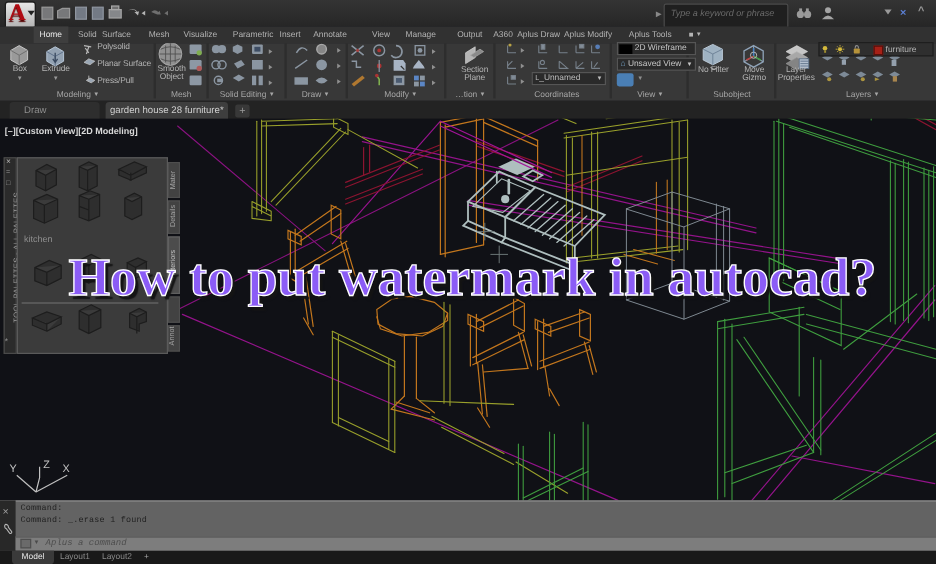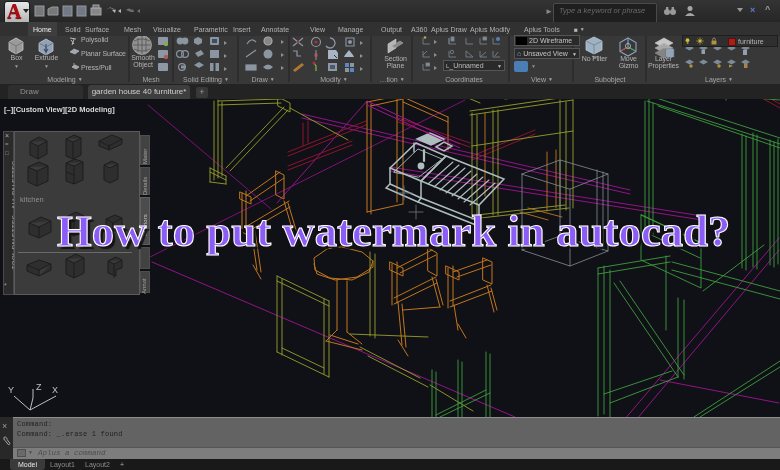--- a/index.html
+++ b/index.html
@@ -299,21 +299,21 @@
   <div class="plabel" style="left:175px;width:62px;">Solid Editing <span class="dt">▼</span></div>
   <div class="plabel" style="left:237px;width:52px;">Draw <span class="dt">▼</span></div>
   <div class="plabel" style="left:295px;width:78px;">Modify <span class="dt">▼</span></div>
   <div class="plabel" style="left:372px;width:40px;">…tion <span class="dt">▼</span></div>
   <div class="plabel" style="left:424px;width:80px;">Coordinates</div>
   <div class="plabel" style="left:512px;width:60px;">View <span class="dt">▼</span></div>
   <div class="plabel" style="left:575px;width:70px;">Subobject</div>
   <div class="plabel" style="left:680px;width:78px;">Layers <span class="dt">▼</span></div>
   <div class="abs" id="filetabs"></div>
   <div class="abs" style="left:8px;top:85px;width:75px;height:14px;background:#2e2e2e;border-radius:3px 3px 0 0;color:#8f8f8f;font-size:8px;line-height:14px;padding-left:12px;box-sizing:border-box;">Draw</div>
-  <div class="abs" style="left:88px;top:85px;width:102px;height:14px;background:#3e3e3e;border-radius:3px 3px 0 0;color:#cfcfcf;font-size:8px;line-height:14px;text-align:center;">garden house 40 furniture*</div>
+  <div class="abs" style="left:88px;top:85px;width:102px;height:14px;background:#3e3e3e;border-radius:3px 3px 0 0;color:#cfcfcf;font-size:8px;line-height:14px;text-align:center;">garden house 28 furniture*</div>
   <div class="abs" style="left:196px;top:87px;width:12px;height:11px;background:#383838;border-radius:2px;color:#9a9a9a;font-size:9px;line-height:10px;text-align:center;">+</div>
   <div class="abs" id="viewport"></div>
   <svg class="abs" style="left:0;top:99px;filter:blur(0.4px);" width="780" height="318" viewBox="0 99 780 318">
     <g fill="none" stroke-linecap="round">
 
       <g stroke="#93138a" stroke-width="1">
         <path d="M150 257 L465 100" stroke="#8a1280" stroke-width="0.9"></path>
         <path d="M152 262 L515 417"></path>
         <path d="M779 238 L624 420"></path>
         <path d="M779 250 L636 420"></path>
@@ -563,21 +563,21 @@
       <path d="M30 410 L14 396"></path>
       <path d="M30 410 L33 398 L33 389"></path>
       <path d="M30 410 L56 396"></path>
     </g>
     <text x="8" y="393" fill="#c0c0c0" font-size="9" font-family="Liberation Sans">Y</text>
     <text x="36" y="390" fill="#c0c0c0" font-size="9" font-family="Liberation Sans">Z</text>
     <text x="52" y="393" fill="#c0c0c0" font-size="9" font-family="Liberation Sans">X</text>
   </svg>
   <div class="abs" style="left:4px;top:105px;color:#dadada;font-size:7.5px;font-weight:bold;">[–][Custom View][2D Modeling]</div>
 
-  <div class="abs" id="palette" style="left:3px;top:131px;width:146px;height:164px;">
+  <div class="abs" id="palette" style="left:3px;top:131px;width:146px;height:164px;text-align:center;">
     <div class="abs" style="left:0;top:0;width:11px;height:164px;background:#2b2b2b;border:1px solid #4a4a4a;box-sizing:border-box;"></div>
     <div class="abs" style="left:2px;top:1px;color:#b5b5b5;font-size:7px;">×</div>
     <div class="abs" style="left:2px;top:10px;color:#9a9a9a;font-size:6px;">=</div>
     <div class="abs" style="left:2px;top:19px;color:#9a9a9a;font-size:6px;">□</div>
     <div class="abs" style="left:-44px;top:80px;width:110px;color:#9f9f9f;font-size:6.5px;transform:rotate(-90deg);letter-spacing:0.2px;white-space:nowrap;">TOOL PALETTES - ALL PALETTES</div>
     <div class="abs" style="left:1px;top:151px;color:#9a9a9a;font-size:7px;">*</div>
     <div class="abs" style="left:11px;top:0;width:126px;height:164px;background:#3b3b3b;border:1px solid #5a5a5a;box-sizing:border-box;"></div>
     <div class="abs" style="left:137px;top:4px;width:10px;height:30px;background:#424242;border:1px solid #4e4e4e;box-sizing:border-box;"></div>
     <div class="abs" style="left:137px;top:36px;width:10px;height:28px;background:#424242;border:1px solid #4e4e4e;box-sizing:border-box;"></div>
     <div class="abs" style="left:137px;top:66px;width:10px;height:48px;background:#4c4c4c;border:1px solid #606060;box-sizing:border-box;"></div>

